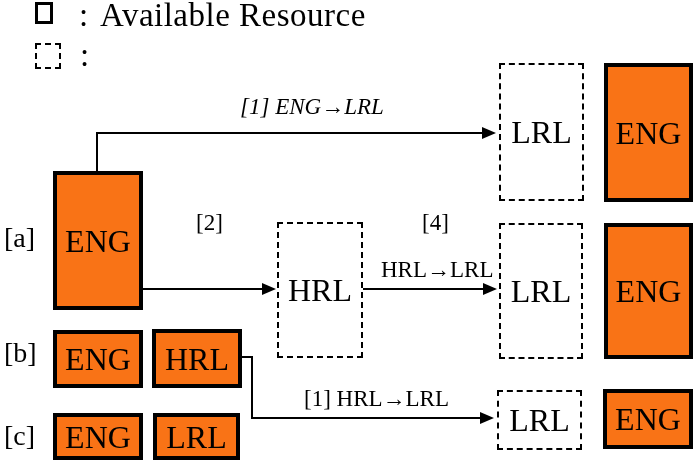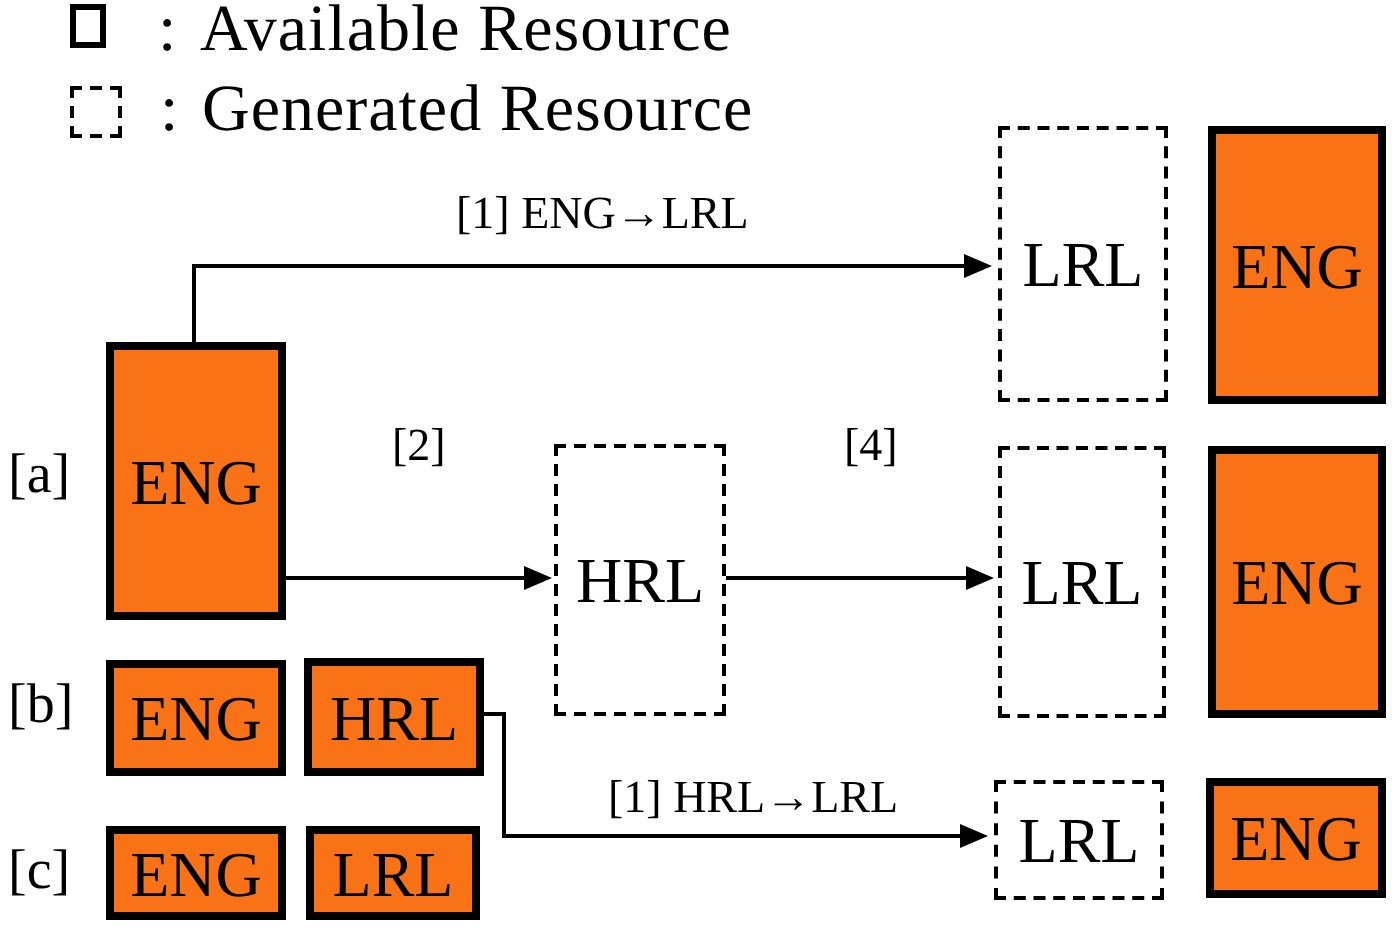--- a/index.html
+++ b/index.html
@@ -93,21 +93,20 @@
 <body>
 
 <div id="canvas">
 
   <div class="swatch-solid" style="left:35px; top:2px; width:18px; height:22px;"></div>
   <div class="legend-text" style="left:79px; top:-2px;">:</div>
   <div class="legend-text" style="left:100px; top:-2px;">Available Resource</div>
 
   <div class="swatch-dashed" style="left:35px; top:43px; width:26px; height:26px;"></div>
   <div class="legend-text" style="left:80px; top:38px;">:</div>
-  <div class="legend-text" style="left:101px; top:38px;">Generated Resource</div>
 
   <div class="row-label" style="left:4px; top:221px;">[a]</div>
   <div class="row-label" style="left:4px; top:336px;">[b]</div>
   <div class="row-label" style="left:4px; top:419px;">[c]</div>
 
   <div class="box-solid" style="left:53px; top:171px; width:90px; height:139px;">
     <span>ENG</span>
   </div>
 
   <div class="box-dashed" style="left:277px; top:222px; width:86px; height:136px;">
@@ -145,29 +144,30 @@
   <div class="box-solid" style="left:53px; top:413px; width:90px; height:47px;">
     <span>ENG</span>
   </div>
   <div class="box-solid" style="left:153px; top:413px; width:87px; height:47px;">
     <span>LRL</span>
   </div>
 
   <div class="vline" style="left:96px; top:133px; width:2px; height:38px;"></div>
   <div class="hline" style="left:96px; top:132px; width:387px; height:2px;"></div>
   <div class="arrowhead-right" style="left:482px; top:127px;"></div>
-  <div class="arrow-label" style="left:228px; top:93px;">[1] ENG→LRL</div>
+  <div class="arrow-label" style="left:240px; top:93px;font-style:italic;">[1] ENG→LRL</div>
 
   <div class="hline" style="left:143px; top:288px; width:121px; height:2px;"></div>
   <div class="arrowhead-right" style="left:262px; top:283px;"></div>
   <div class="arrow-label" style="left:196px; top:209px;">[2]</div>
 
   <div class="hline" style="left:363px; top:288px; width:121px; height:2px;"></div>
   <div class="arrowhead-right" style="left:483px; top:283px;"></div>
   <div class="arrow-label" style="left:422px; top:209px;">[4]</div>
+  <div class="arrow-label" style="left:381px; top:256px;">HRL→LRL</div>
 
   <div class="hline" style="left:242px; top:356px; width:11px; height:2px;"></div>
   <div class="vline" style="left:251px; top:356px; width:2px; height:63px;"></div>
   <div class="hline" style="left:251px; top:417px; width:230px; height:2px;"></div>
   <div class="arrowhead-right" style="left:480px; top:412px;"></div>
   <div class="arrow-label" style="left:304px; top:385px;">[1] HRL→LRL</div>
 
 </div>
 
 </body></html>

